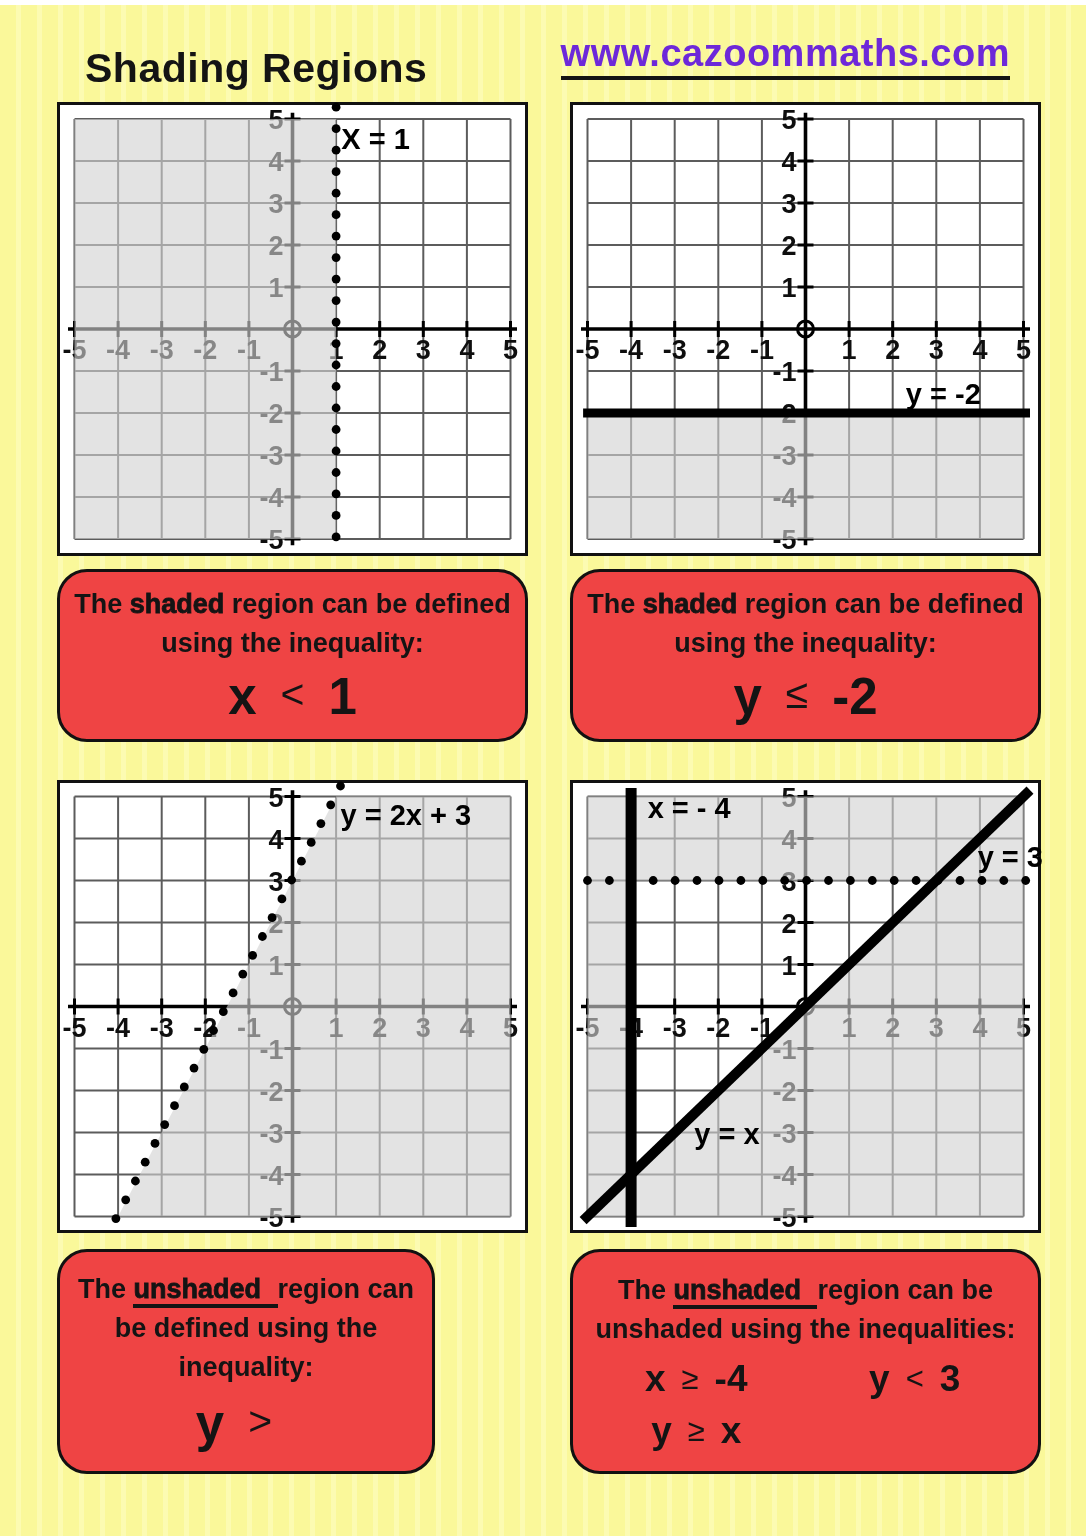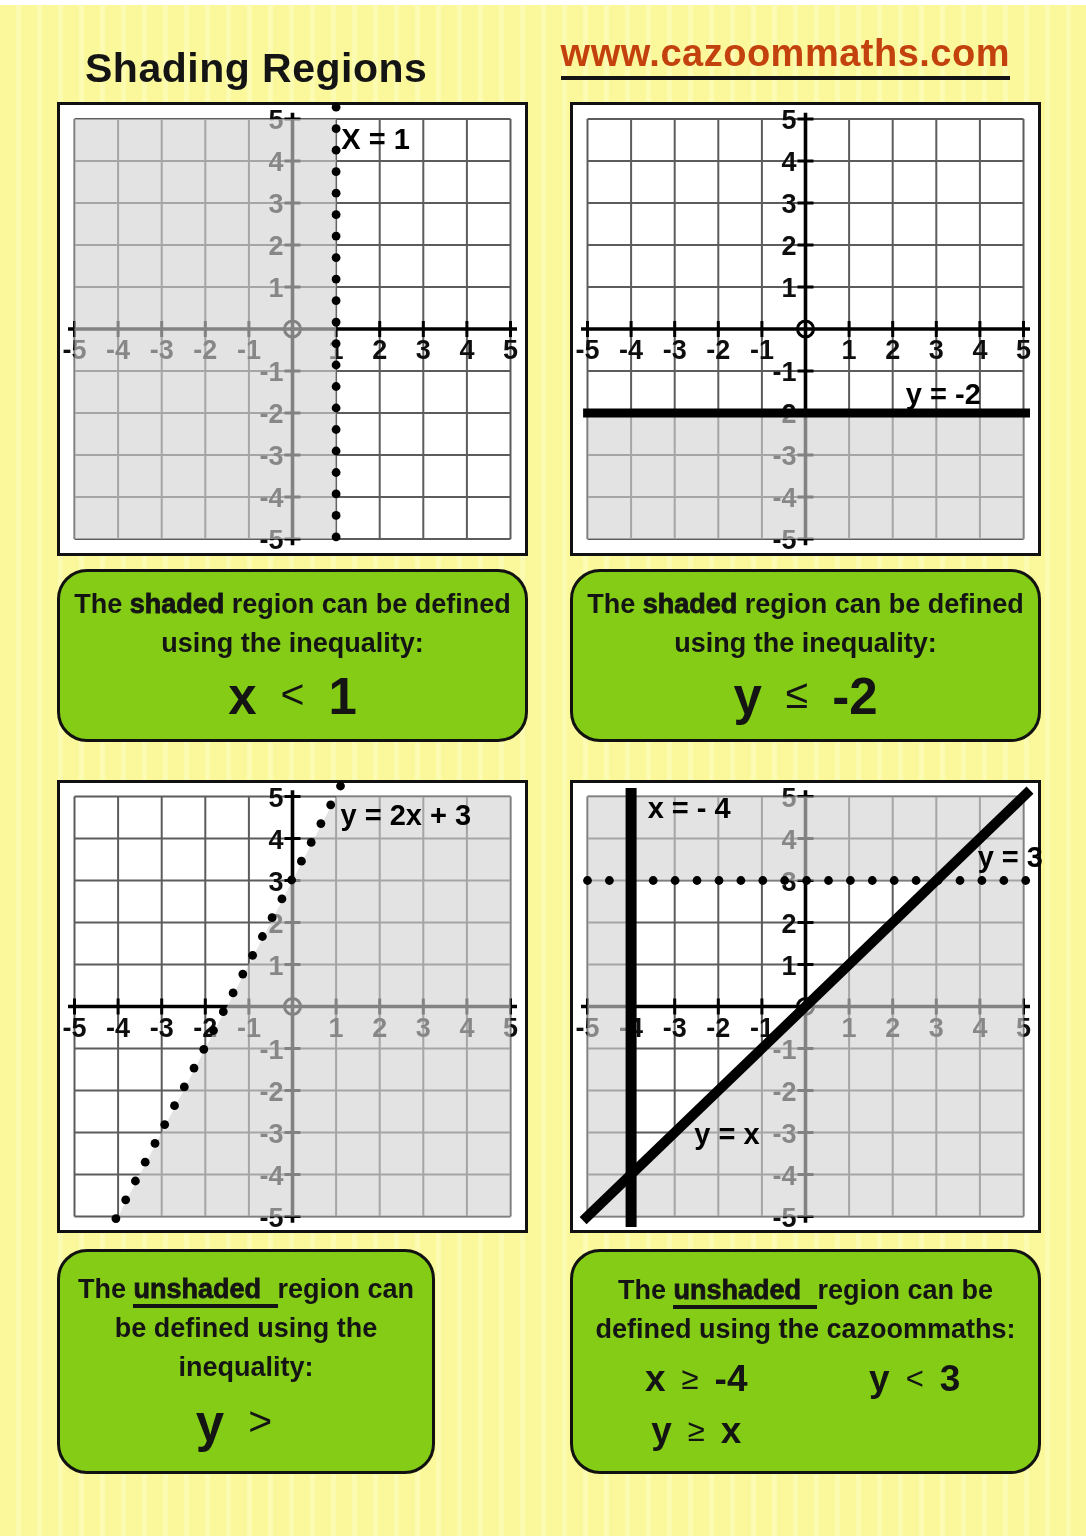--- a/index.html
+++ b/index.html
@@ -3,27 +3,27 @@
 <meta charset="utf-8">
 <style>
   html,body{margin:0;padding:0;}
   body{
     width:1086px;height:1536px;position:relative;
     background:repeating-linear-gradient(90deg,#faf89a 0px,#faf89a 16px,#fcfbb2 16px,#fcfbb2 21px);
     font-family:"Liberation Sans",sans-serif;overflow:hidden;
   }
   .top-strip{position:absolute;left:0;top:0;width:100%;height:5px;background:#ffffff;}
   h1{position:absolute;left:70px;top:30px;margin:15px;font-size:41px;font-weight:bold;color:#141414;letter-spacing:.5px;}
-  .url{position:absolute;right:76px;top:32px;font-size:38px;font-weight:bold;color:#c2410c;
+  .url{position:absolute;right:76px;top:32px;font-size:38px;font-weight:bold;color:#6d28d9;
        border-bottom:4px solid #141414;padding-bottom:1px;letter-spacing:.5px;}
   .panel{position:absolute;background:#ffffff;border:3px solid #111;box-sizing:border-box;}
   .panel svg{display:block;width:100%;height:100%;overflow:visible;}
   .tick{font:bold 27px "Liberation Sans",sans-serif;fill:#0e0e0e;}
   .eq{font:bold 29px "Liberation Sans",sans-serif;fill:#000;}
-  .caption{position:absolute;background:#84cc16;border:3px solid #111;border-radius:30px;
+  .caption{position:absolute;background:#ef4444;border:3px solid #111;border-radius:30px;
            box-sizing:border-box;display:flex;flex-direction:column;align-items:center;
            justify-content:space-evenly;padding:10px 14px;}
   .cap-text{margin:0;text-align:center;font-size:27px;font-weight:bold;color:#141414;line-height:1.45;}
   .cap-text .em{-webkit-text-stroke:.8px #141414;}
   .cap-text .em.u{border-bottom:4px solid #141414;padding-right:9px;}
   .formulas{display:flex;align-items:center;justify-content:center;width:100%;}
   .formulas .f{display:flex;align-items:center;}
   .formulas.large .f{font-size:51px;font-weight:bold;color:#141414;}
   .formulas.large .op{font-size:41px;font-weight:normal;margin:0 24px;position:relative;top:-2px;}
   .formulas.small{display:grid;grid-template-columns:1fr 1fr;row-gap:10px;justify-items:center;}
@@ -420,21 +420,21 @@
 <div class="caption" style="left:57px;top:1249px;width:378px;height:225px;">
   <p class="cap-text"><span>The </span><span class="em u">unshaded </span><span>region can be defined using the inequality:</span></p>
   <div class="formulas large">
       <span class="f">
         <span>y</span>
         <span class="op">&gt;</span>
       </span>
     </div>
 </div>
 <div class="caption" style="left:570px;top:1249px;width:471px;height:225px;">
-  <p class="cap-text"><span>The </span><span class="em u">unshaded </span><span>region can be defined using the cazoommaths:</span></p>
+  <p class="cap-text"><span>The </span><span class="em u">unshaded </span><span>region can be unshaded using the inequalities:</span></p>
   <div class="formulas small">
       <span class="f">
         <span>x</span>
         <span class="op">≥</span>
         <span>-4</span>
       </span>
       <span class="f">
         <span>y</span>
         <span class="op">&lt;</span>
         <span>3</span>

